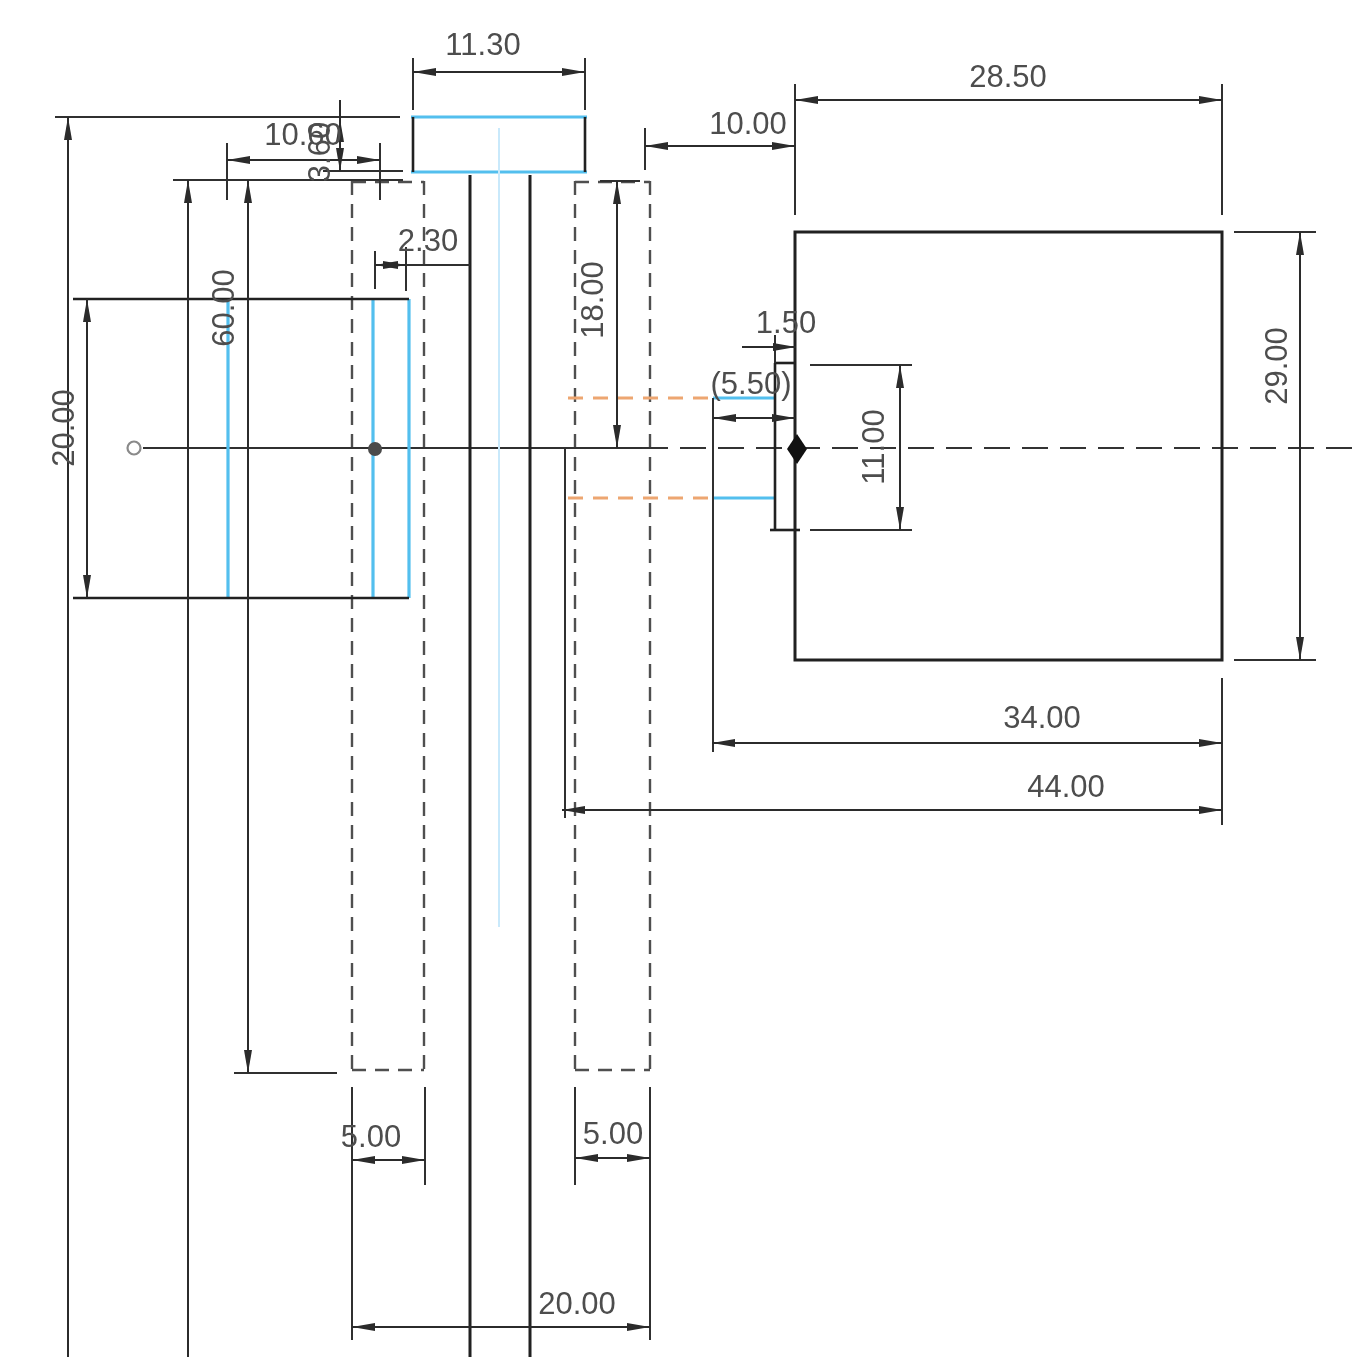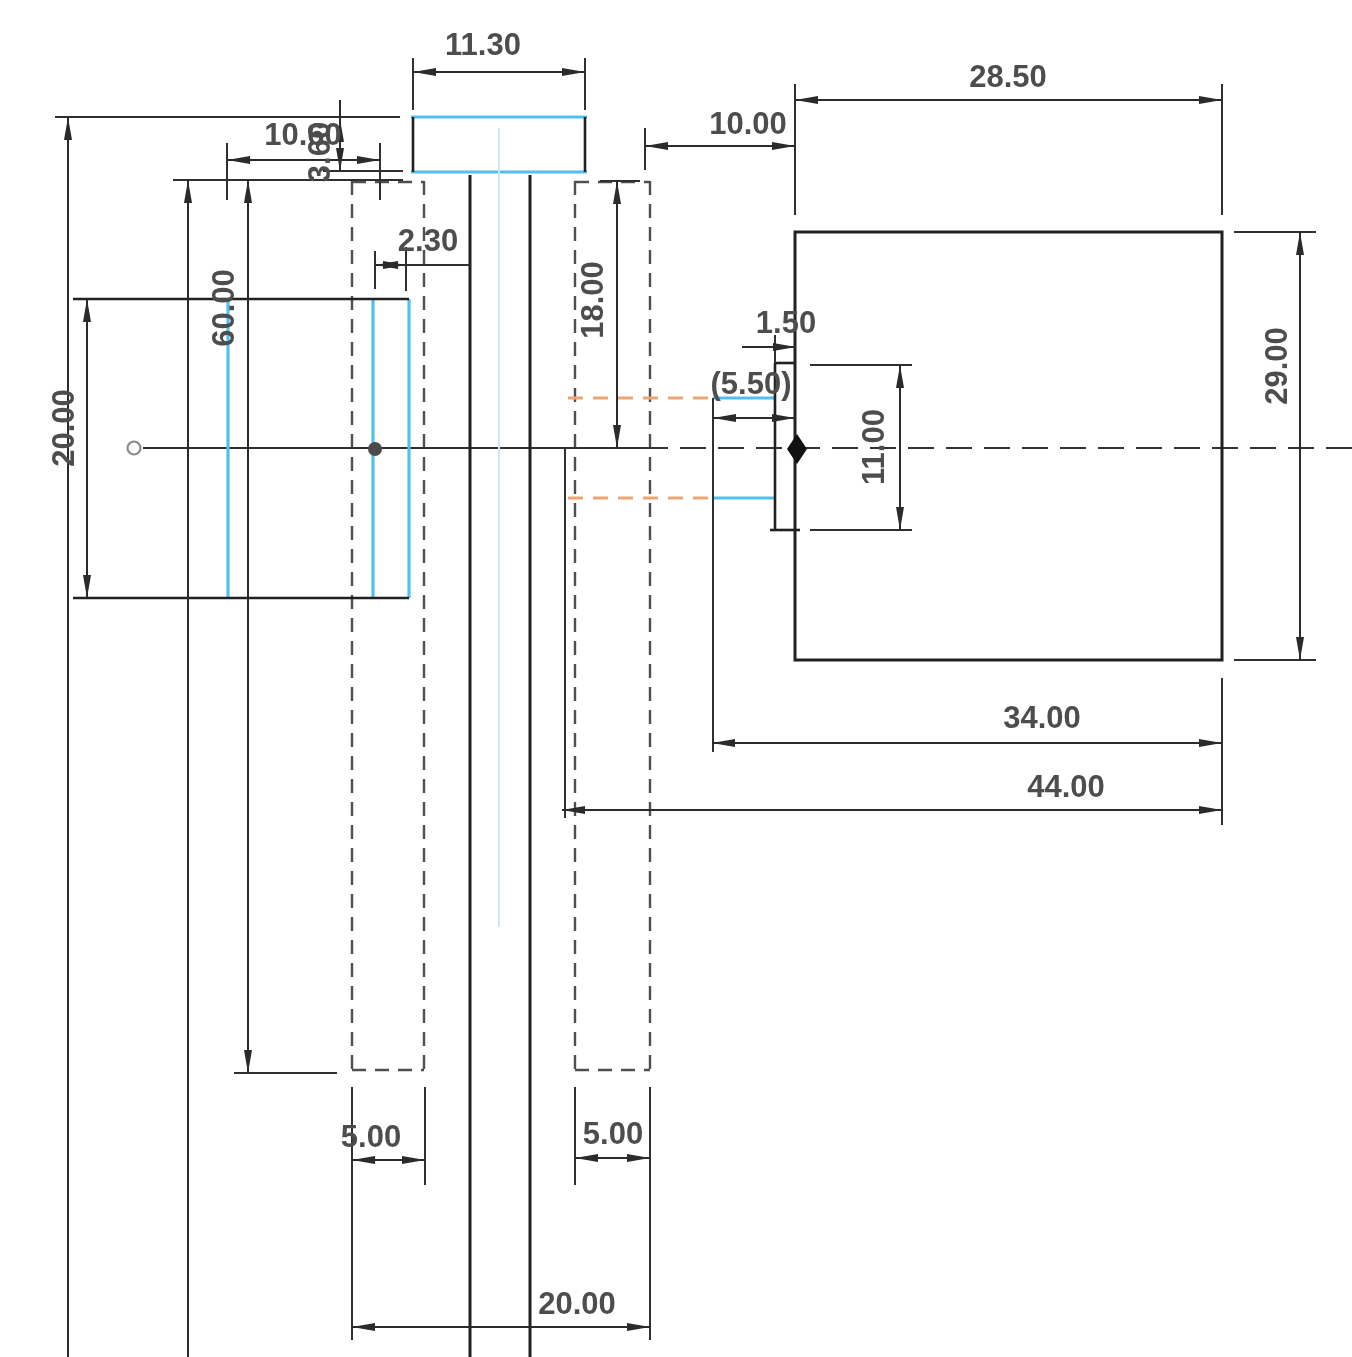--- a/index.html
+++ b/index.html
@@ -1,17 +1,17 @@
 <!DOCTYPE html>
 <html><head>
 <meta charset="utf-8">
 <style>
   html,body{margin:0;padding:0;background:#ffffff;}
   #stage{position:relative;width:1352px;height:1357px;background:#fff;overflow:hidden;
-         font-family:"Liberation Sans", sans-serif;font-weight:bold;}
+         font-family:"Liberation Sans", sans-serif;}
   svg text{font-family:"Liberation Sans", sans-serif;font-size:31px;fill:#4d4d4d;}
   .obj{stroke:#212121;stroke-width:2.6;fill:none;}
   .objthick{stroke:#212121;stroke-width:3;fill:none;}
   .thin{stroke:#303030;stroke-width:2;fill:none;}
   .dim{stroke:#2b2b2b;stroke-width:2;fill:none;}
   .hid{stroke:#4f4f4f;stroke-width:2.4;fill:none;stroke-dasharray:14 9;}
   .cl-dash{stroke:#333;stroke-width:2.2;fill:none;stroke-dasharray:26 12;}
 </style>
 </head>
 <body>

